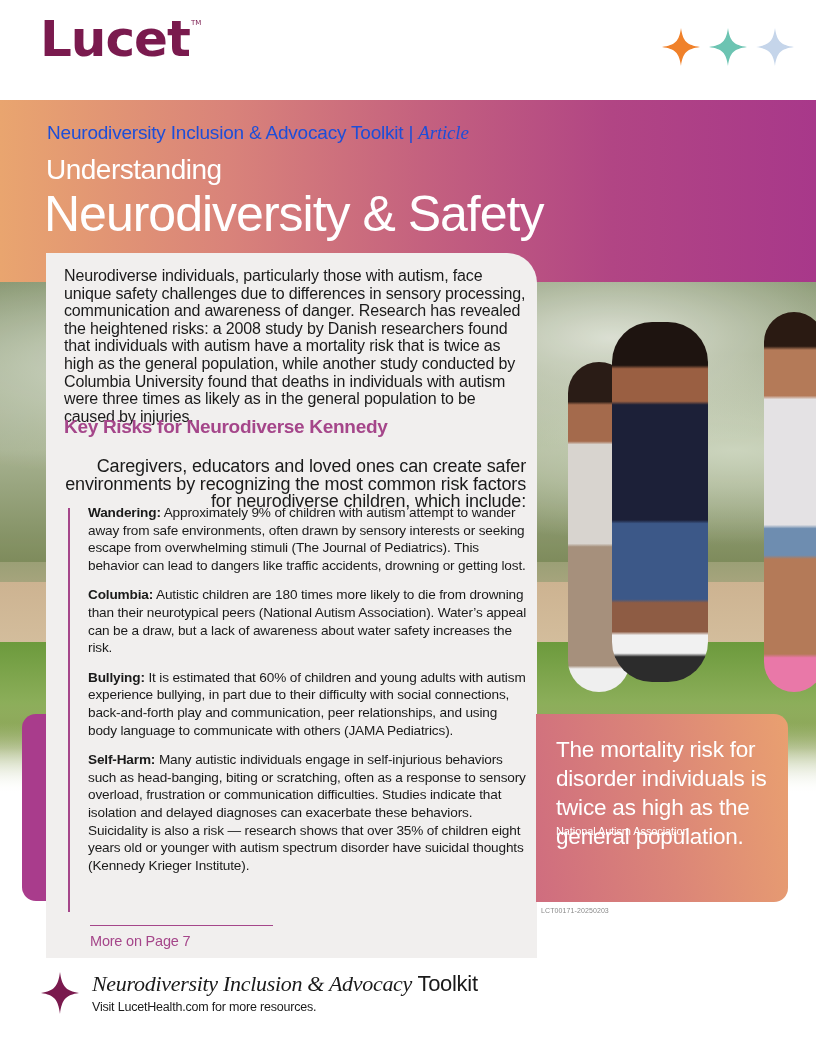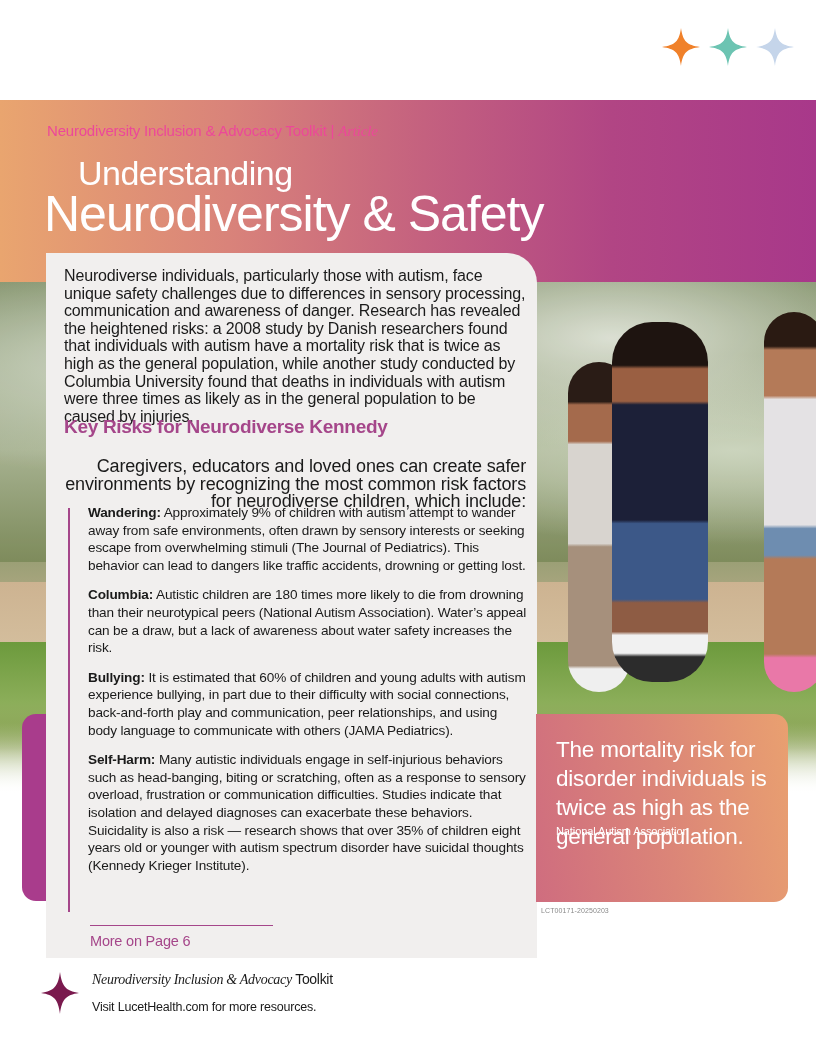--- a/index.html
+++ b/index.html
@@ -7,23 +7,23 @@
   body { position: relative; font-family: "Liberation Sans", sans-serif; color: #1a1a1a; }
 
   .header { position: absolute; left: 0; top: 0; width: 816px; height: 100px; background: #ffffff; }
   .logo { position: absolute; left: 40px; top: 14px; font-family: "DejaVu Sans", sans-serif; font-weight: bold; font-size: 50px; letter-spacing: -1px; color: #7a1a4e; line-height: 1; }
   .logo .tm { font-size: 7px; vertical-align: top; position: relative; top: 6px; left: 1px; letter-spacing: 0; font-weight: normal; }
   .stars { position: absolute; left: 662px; top: 28px; display: flex; gap: 9px; }
   .star { width: 38px; height: 38px; }
 
   .band { position: absolute; left: 0; top: 100px; width: 816px; height: 185px;
     background: linear-gradient(90deg, #e9a56f 0%, #d9837a 28%, #c4617f 52%, #b14584 75%, #a8388a 100%); }
-  .kicker { position: absolute; left: 47px; top: 122px; font-size: 15px; color: #ec4899; letter-spacing: -0.2px; }
+  .kicker { position: absolute; left: 47px; top: 122px; font-size: 19px; color: #1d4ed8; letter-spacing: -0.2px; }
   .kicker .art { font-family: "Liberation Serif", serif; font-style: italic; }
-  .title-1 { position: absolute; left: 46px; top: 156px; font-size: 34px; color: #ffffff; letter-spacing: -0.5px; line-height: 1; margin-left: 32px; }
+  .title-1 { position: absolute; left: 46px; top: 156px; font-size: 28px; color: #ffffff; letter-spacing: -0.5px; line-height: 1; }
   .title-2 { position: absolute; left: 44px; top: 189px; font-size: 50px; color: #ffffff; letter-spacing: -1px; line-height: 1; }
 
   .photo { position: absolute; left: 0; top: 282px; width: 816px; height: 512px; overflow: hidden;
     background: linear-gradient(180deg, #9aa487 0%, #b6bd9e 25%, #8f9a6e 50%, #c9b493 72%, #8fa35a 86%, #ffffff 100%); }
   .photo .trees { position: absolute; left: 0; top: 0; width: 816px; height: 280px;
     background: radial-gradient(ellipse at 20% 30%, #d7ded0 0%, rgba(215,222,208,0) 40%),
                 radial-gradient(ellipse at 75% 20%, #e1e5da 0%, rgba(225,229,218,0) 35%),
                 radial-gradient(ellipse at 90% 60%, #cfd8c2 0%, rgba(207,216,194,0) 40%),
                 linear-gradient(180deg, #7f8f66 0%, #a7b291 60%, #7c8a5a 100%); opacity: 0.9; }
   .photo .ground { position: absolute; left: 0; top: 300px; width: 816px; height: 60px; background: linear-gradient(180deg, #cdb391, #d3bd9c); }
@@ -43,28 +43,29 @@
   .more-rule { position: absolute; left: 90px; top: 925px; width: 183px; height: 1px; background: #a5468a; }
   .more { position: absolute; left: 90px; top: 933px; font-size: 14.5px; color: #a5468a; letter-spacing: -0.2px; }
 
   .quote-card { position: absolute; left: 536px; top: 714px; width: 252px; height: 188px; border-radius: 0 14px 14px 0;
     background: linear-gradient(80deg, #cf6d7f 0%, #db8578 50%, #e9a070 100%); }
   .quote-text { position: absolute; left: 556px; top: 735px; width: 225px; font-size: 22.5px; line-height: 29px; color: #ffffff; letter-spacing: -0.2px; }
   .quote-src { position: absolute; left: 556px; top: 825px; font-size: 11px; color: #ffffff; letter-spacing: -0.1px; }
   .doc-code { position: absolute; left: 541px; top: 907px; font-size: 7px; color: #8a8a8a; letter-spacing: 0.1px; }
 
   .footer-star { position: absolute; left: 41px; top: 972px; width: 38px; height: 42px; }
-  .footer-title { position: absolute; left: 92px; top: 971px; font-size: 14px; color: #1a1a1a; letter-spacing: -0.3px; text-align: center; }
+  .footer-title { position: absolute; left: 92px; top: 971px; font-size: 22px; color: #1a1a1a; letter-spacing: -0.3px; text-align: center; }
   .footer-title .serif { font-family: "Liberation Serif", serif; font-style: italic; }
   .footer-sub { position: absolute; left: 92px; top: 1000px; font-size: 12.5px; color: #1a1a1a; letter-spacing: -0.2px; text-align: right; }
 </style>
 </head>
 <body>
 
 <div class="header">
+  <div class="logo"><span>Lucet</span><span class="tm">TM</span></div>
   <div class="stars">
     <svg class="star" viewBox="0 0 40 40">
         <path d="M20 0 C22 14 26 18 40 20 C26 22 22 26 20 40 C18 26 14 22 0 20 C14 18 18 14 20 0 Z" fill="#f0812a"></path>
       </svg>
     <svg class="star" viewBox="0 0 40 40">
         <path d="M20 0 C22 14 26 18 40 20 C26 22 22 26 20 40 C18 26 14 22 0 20 C14 18 18 14 20 0 Z" fill="#6cc4b2"></path>
       </svg>
     <svg class="star" viewBox="0 0 40 40">
         <path d="M20 0 C22 14 26 18 40 20 C26 22 22 26 20 40 C18 26 14 22 0 20 C14 18 18 14 20 0 Z" fill="#c5d5ea"></path>
       </svg>
@@ -93,21 +94,21 @@
 <h2 class="h2">Key Risks for Neurodiverse Kennedy</h2>
 <p class="lead">Caregivers, educators and loved ones can create safer environments by recognizing the most common risk factors for neurodiverse children, which include:</p>
 <div class="rule-v"></div>
 <div class="risks">
   <p class="risk"><b>Wandering:</b><span> Approximately 9% of children with autism attempt to wander away from safe environments, often drawn by sensory interests or seeking escape from overwhelming stimuli (The Journal of Pediatrics). This behavior can lead to dangers like traffic accidents, drowning or getting lost.</span></p>
   <p class="risk"><b>Columbia:</b><span> Autistic children are 180 times more likely to die from drowning than their neurotypical peers (National Autism Association). Water’s appeal can be a draw, but a lack of awareness about water safety increases the risk.</span></p>
   <p class="risk"><b>Bullying:</b><span> It is estimated that 60% of children and young adults with autism experience bullying, in part due to their difficulty with social connections, back-and-forth play and communication, peer relationships, and using body language to communicate with others (JAMA Pediatrics).</span></p>
   <p class="risk"><b>Self-Harm:</b><span> Many autistic individuals engage in self-injurious behaviors such as head-banging, biting or scratching, often as a response to sensory overload, frustration or communication difficulties. Studies indicate that isolation and delayed diagnoses can exacerbate these behaviors. Suicidality is also a risk — research shows that over 35% of children eight years old or younger with autism spectrum disorder have suicidal thoughts (Kennedy Krieger Institute).</span></p>
 </div>
 <div class="more-rule"></div>
-<a class="more">More on Page 6</a>
+<a class="more">More on Page 7</a>
 
 <div class="quote-card"></div>
 <blockquote class="quote-text">The mortality risk for disorder individuals is twice as high as the general population.</blockquote>
 <div class="quote-src">National Autism Association</div>
 <div class="doc-code">LCT00171-20250203</div>
 
 <svg class="footer-star" viewBox="0 0 40 44">
     <path d="M20 0 C22 15 26 20 40 22 C26 24 22 29 20 44 C18 29 14 24 0 22 C14 20 18 15 20 0 Z" fill="#7a1a4e"></path>
   </svg>
 <div class="footer-title"><span class="serif">Neurodiversity Inclusion &amp; Advocacy</span><span> Toolkit</span></div>

